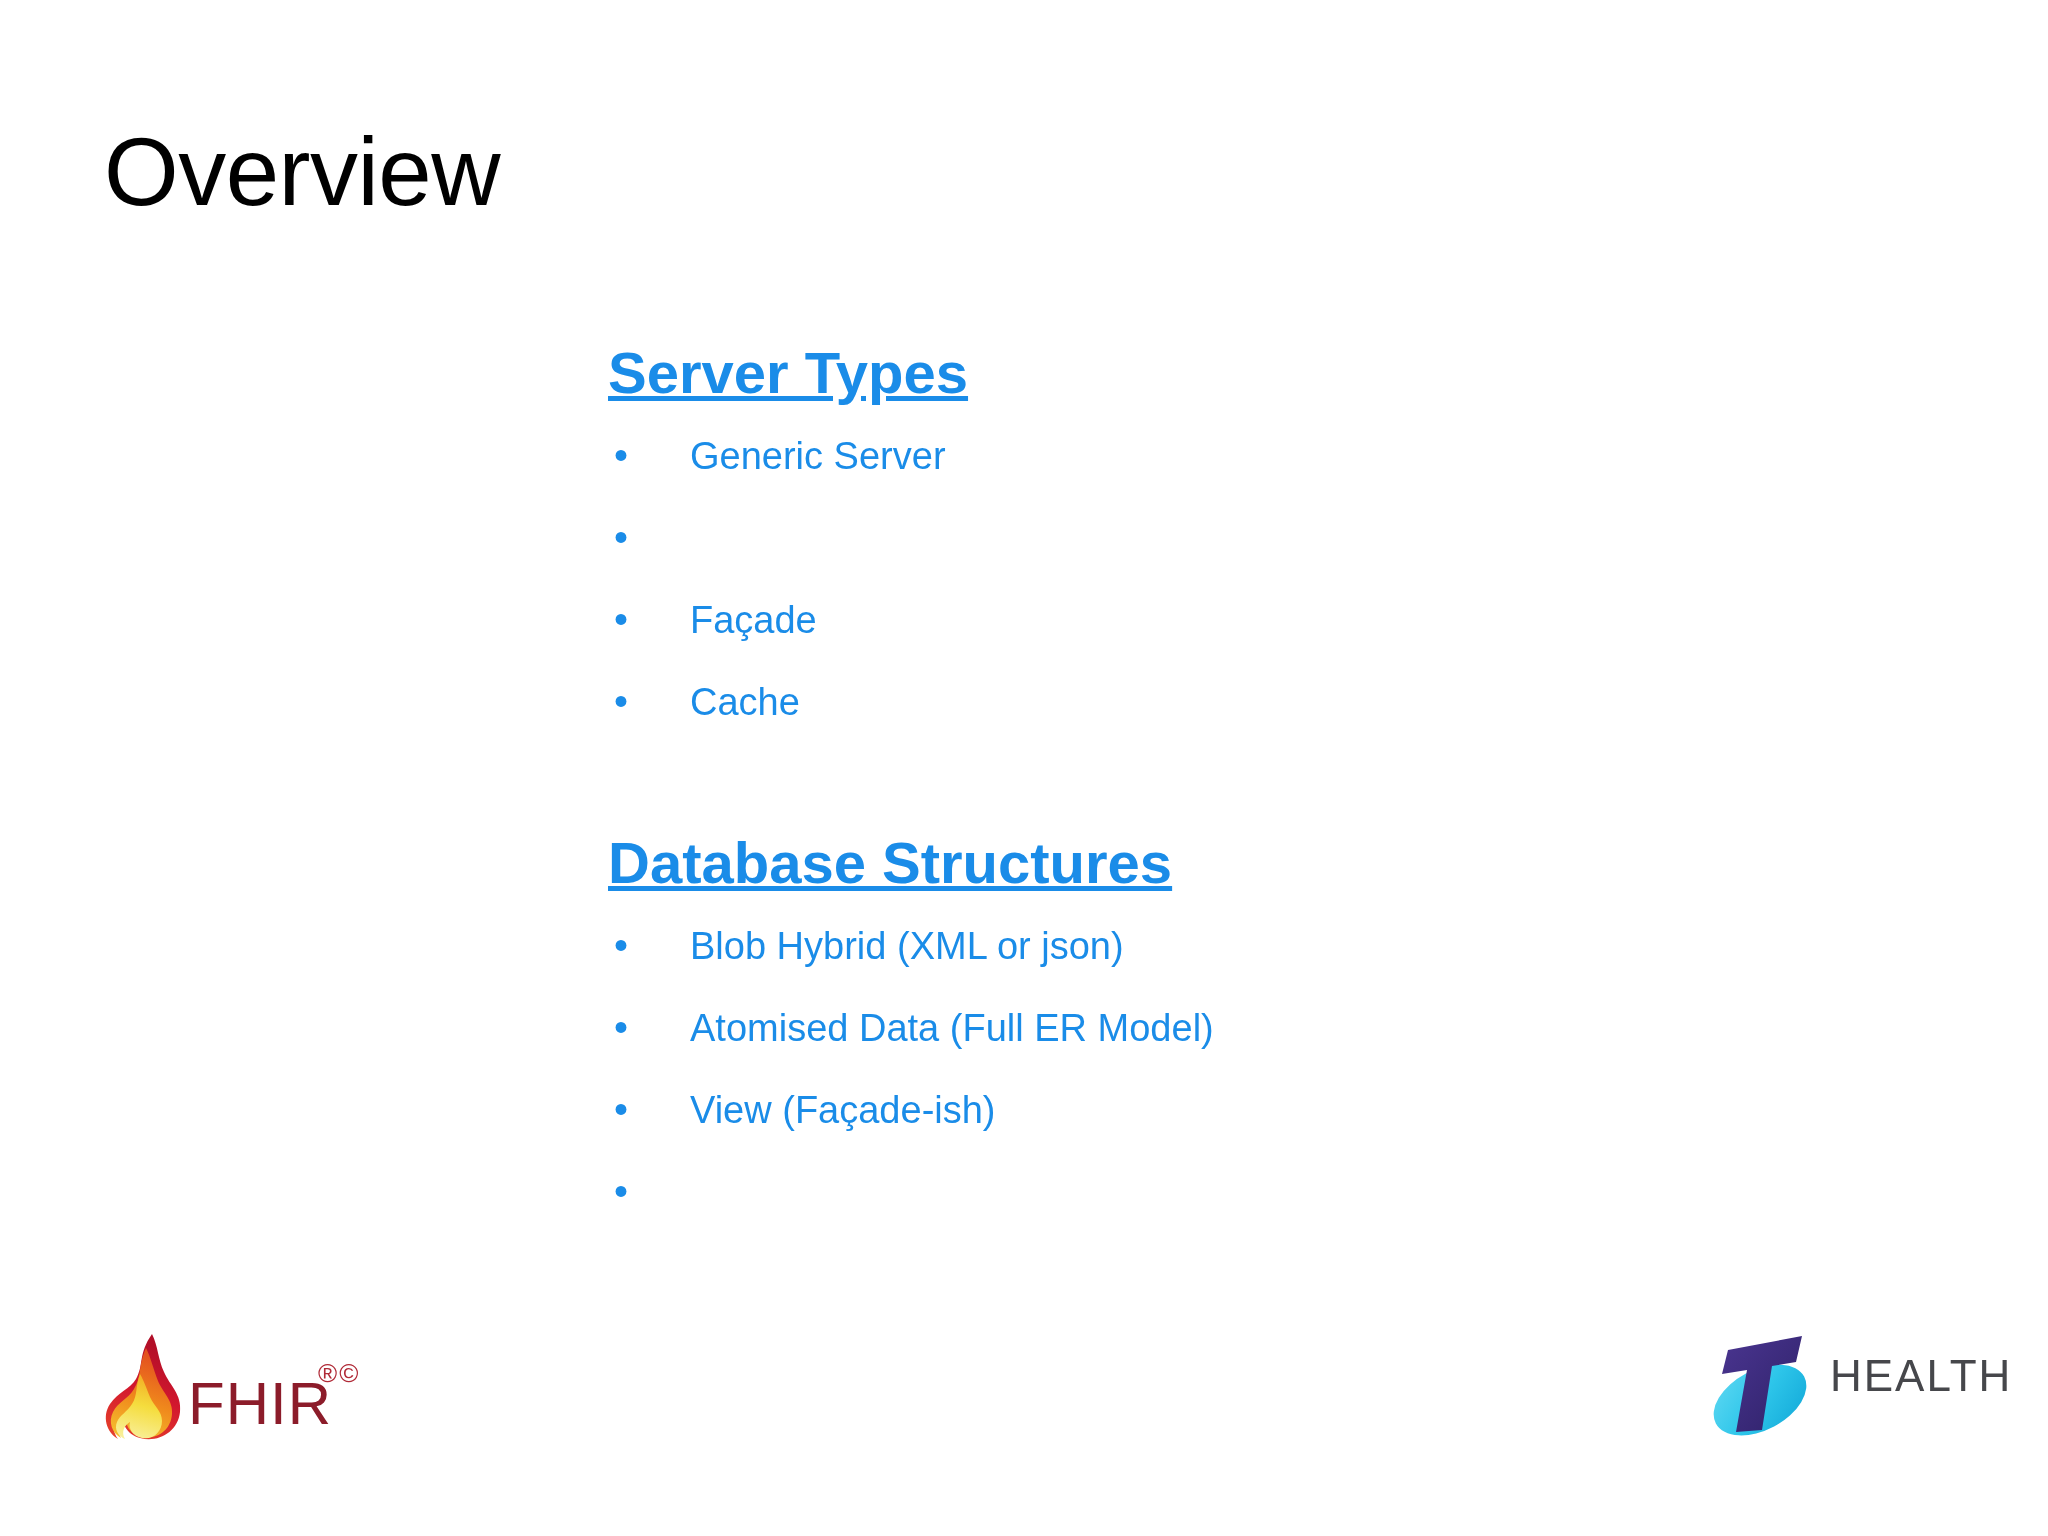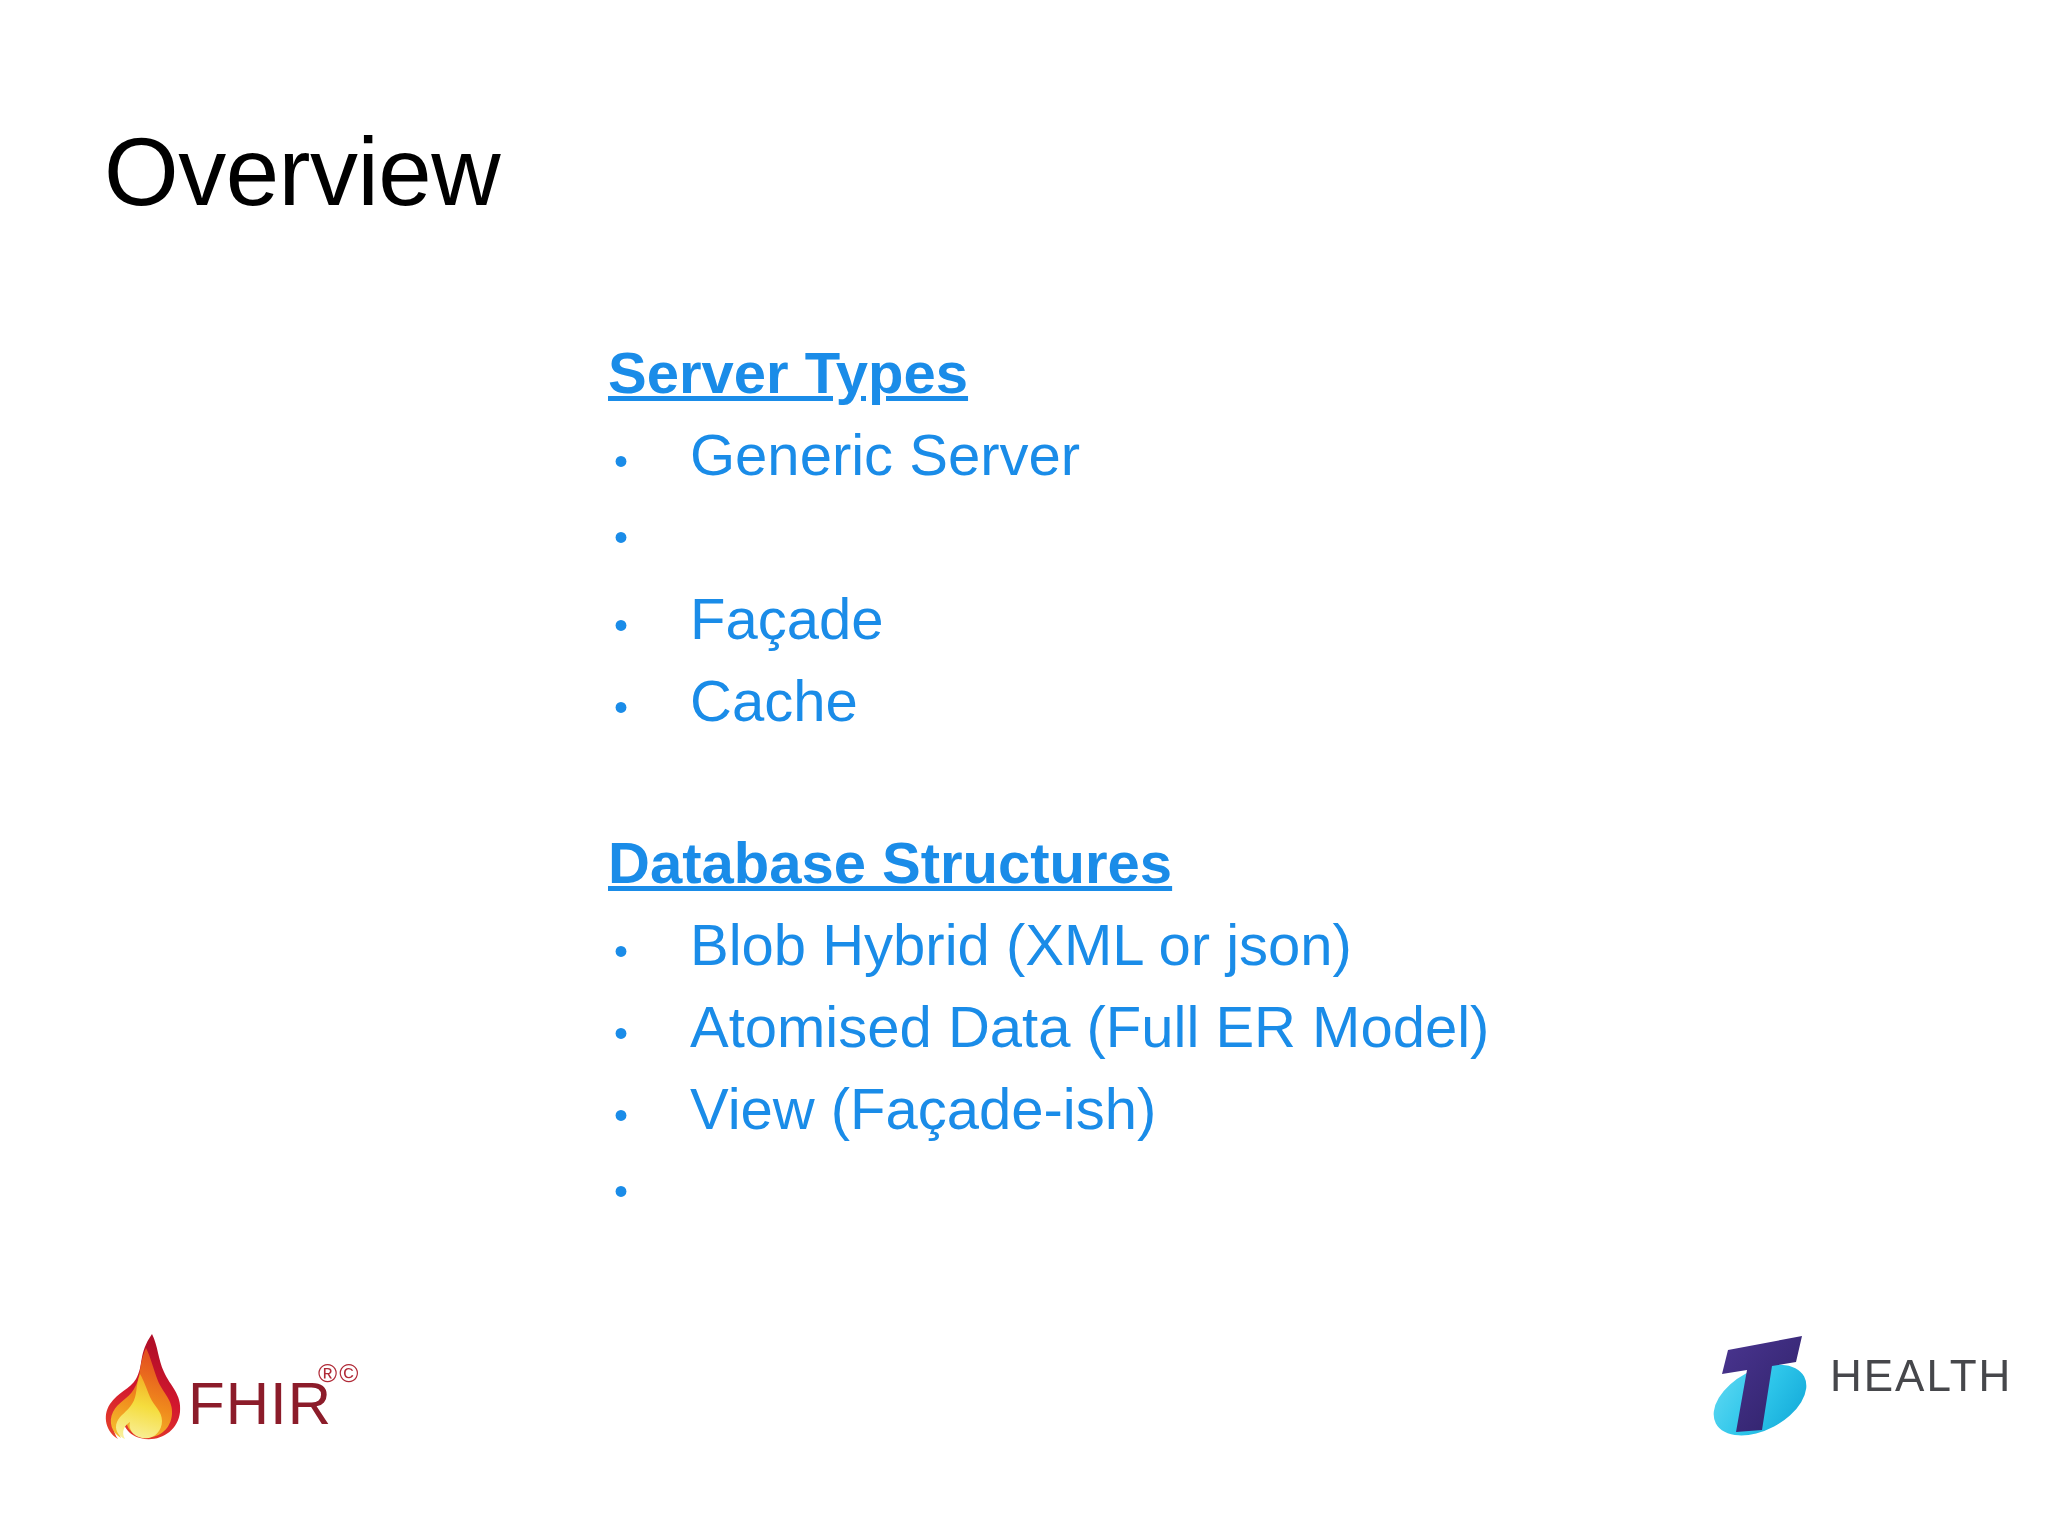--- a/index.html
+++ b/index.html
@@ -77,21 +77,21 @@
     flex: 0 0 82px;
     font-size: 40px;
     line-height: 82px;
     color: #1a8ce8;
     text-align: left;
     padding-left: 6px;
     box-sizing: border-box;
   }
 
   .bullet-text {
-    font-size: 58px;
+    font-size: 38px;
     font-weight: 400;
     color: #1a8ce8;
     line-height: 82px;
     white-space: nowrap;
   }
 
   
   .fhir-logo {
     position: absolute;
     left: 100px;

